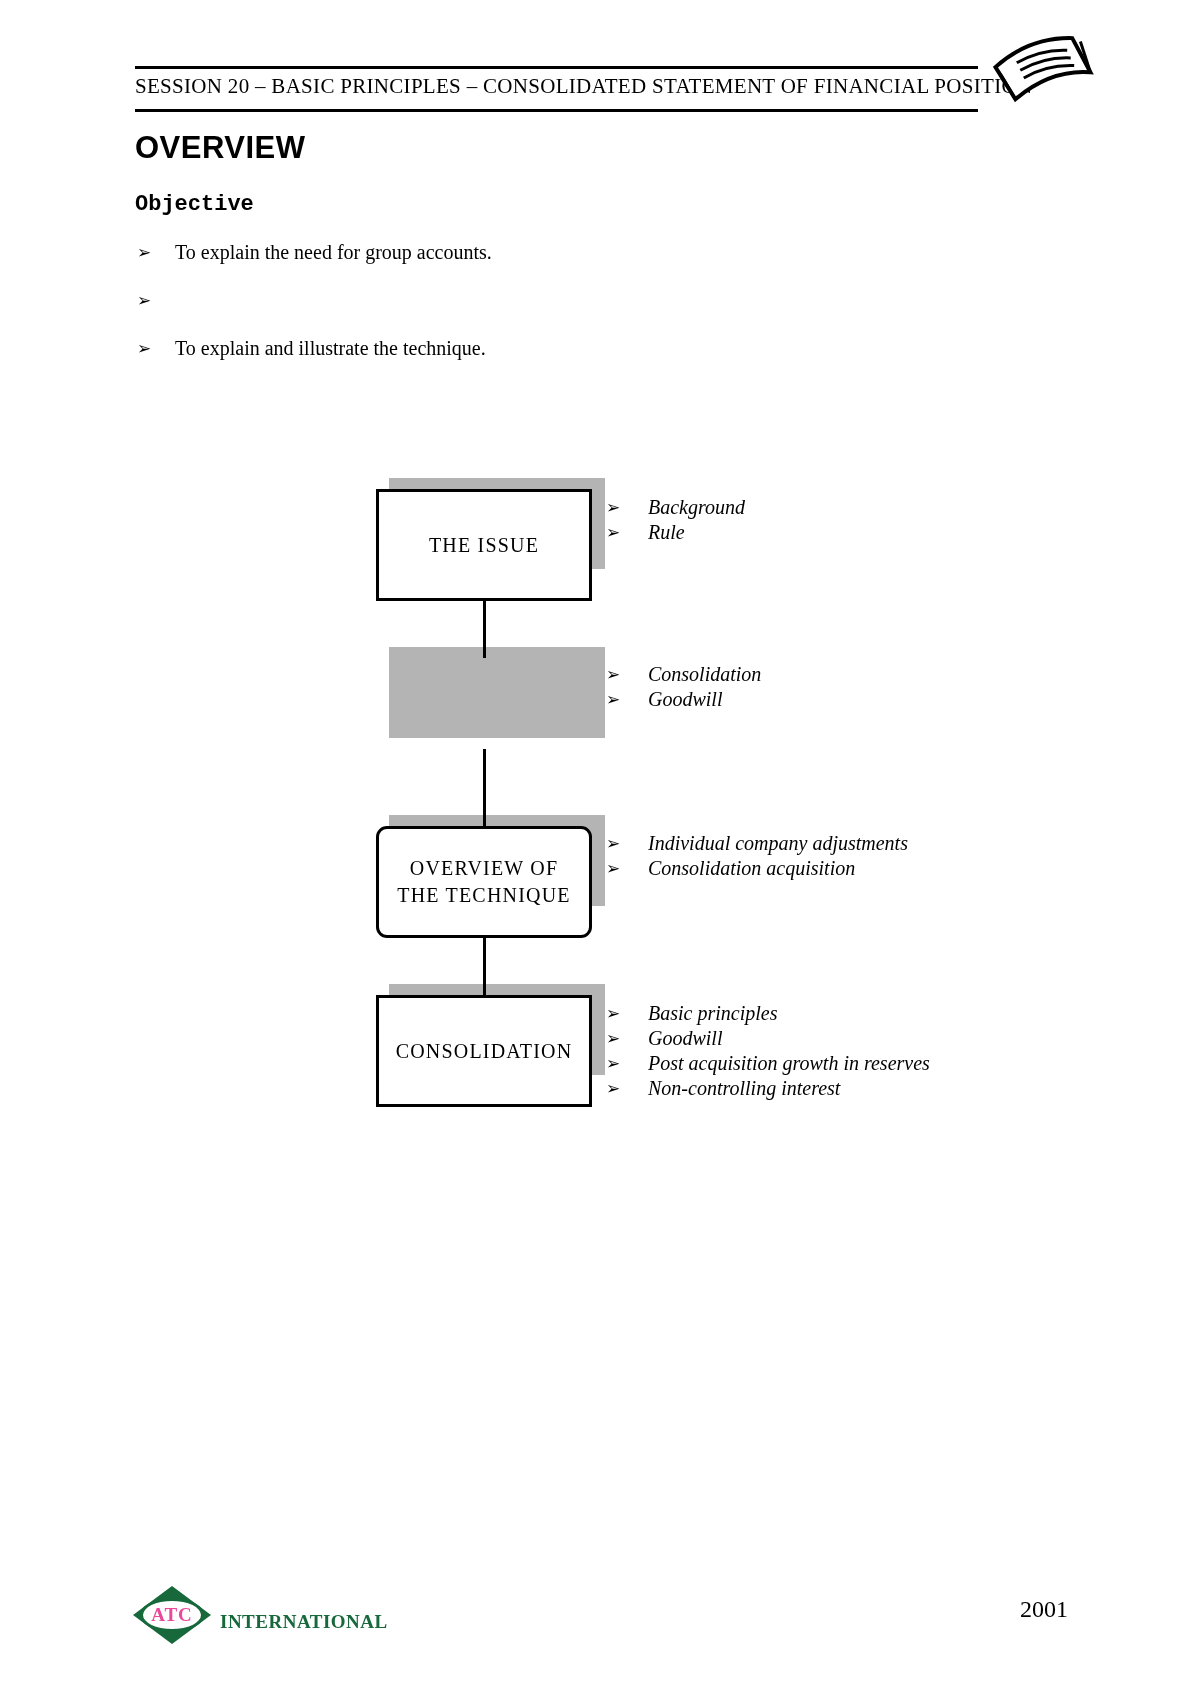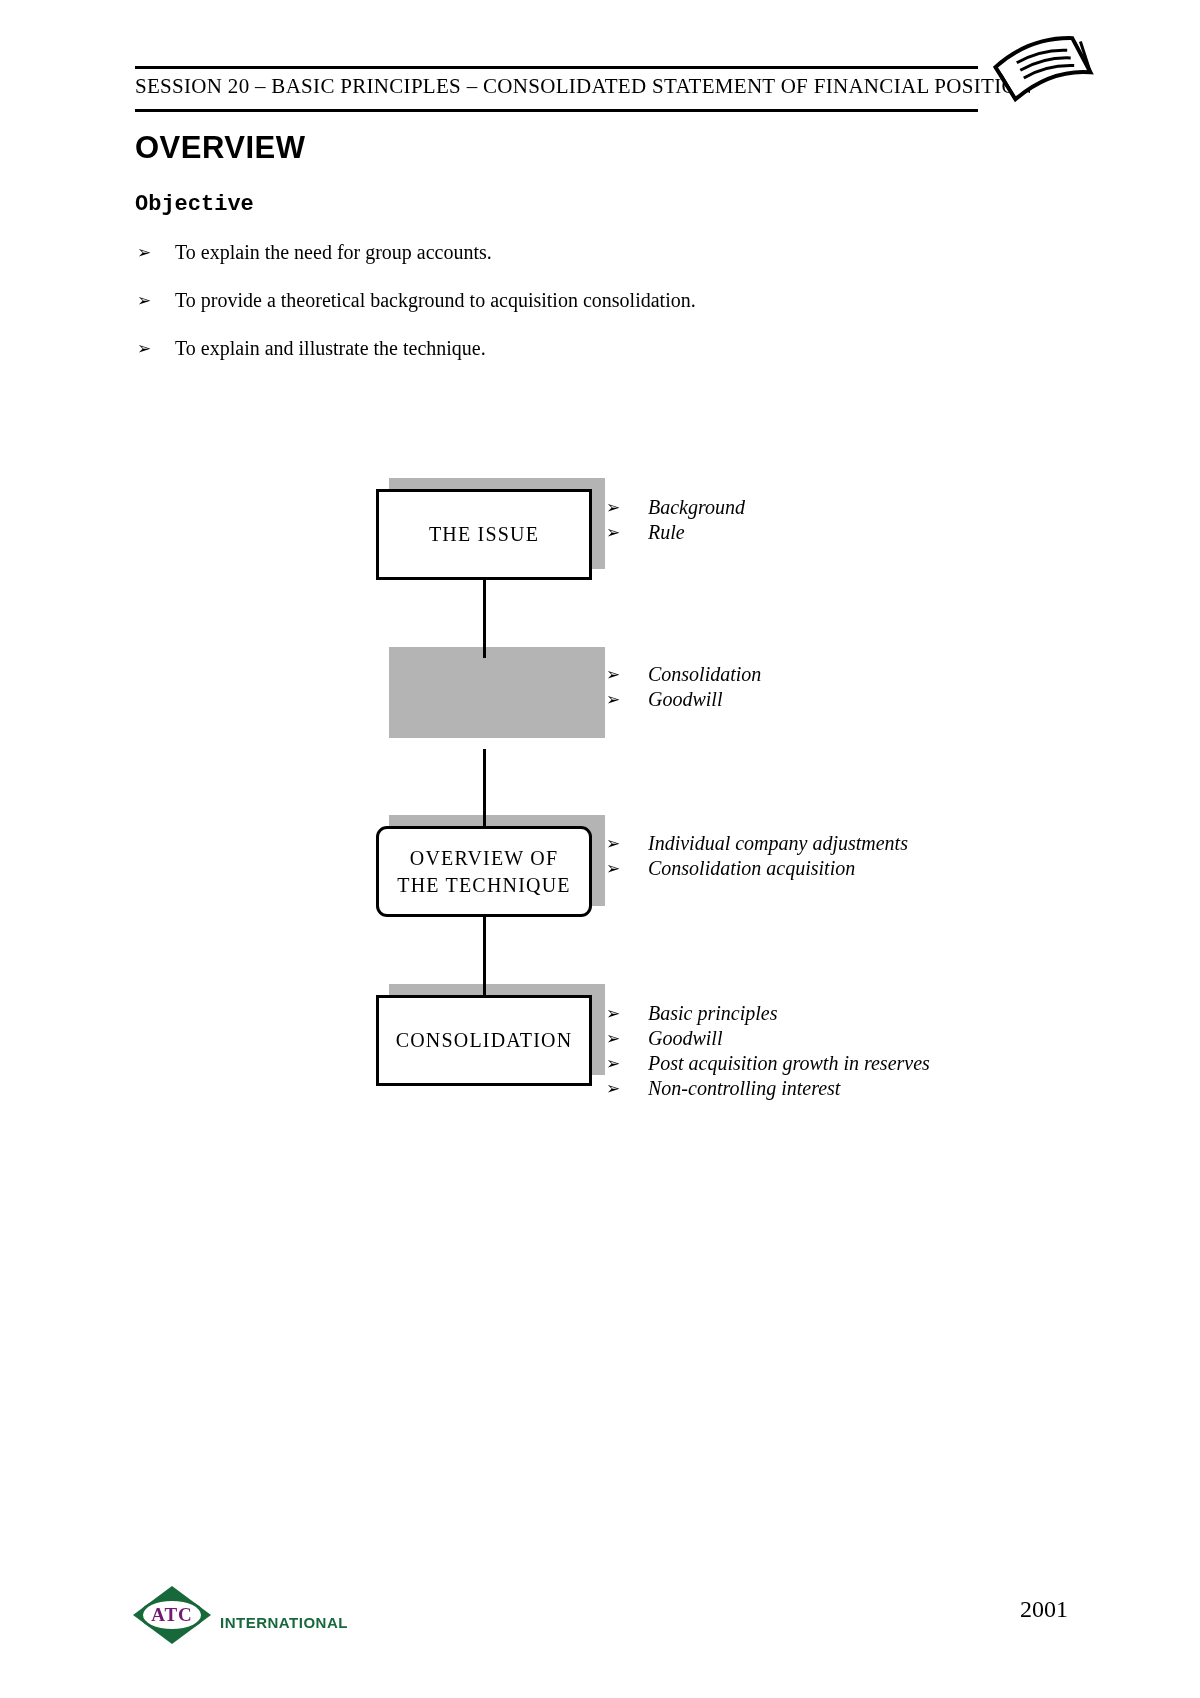--- a/index.html
+++ b/index.html
@@ -37,21 +37,21 @@
   
   .objectives { position:absolute; left:137px; top:242px; list-style:none; width:800px; }
   .objectives li { display:flex; margin-bottom:28px; font-size:20px; line-height:20px; }
   .bullet-glyph {
     font-family:"DejaVu Sans", sans-serif;
     font-size:17px; line-height:20px; flex:0 0 38px; color:#000;
   }
   
   .node-shadow { position:absolute; width:216px; height:91px; background:#b4b4b4; }
   .node-box {
-    position:absolute; width:216px; height:91px;
+    position:absolute; width:216px; height:112px;
     background:#fff; border:3px solid #000;
     display:flex; flex-direction:column; align-items:center; justify-content:center;
     text-align:center; font-size:20px; letter-spacing:1.2px; line-height:27px;
     z-index:2;
   }
   .connector { position:absolute; left:483px; width:3px; background:#000; z-index:1; }
   .points { position:absolute; left:606px; list-style:none; z-index:3; }
   .points li { display:flex; margin-bottom:5px; font-size:20px; line-height:20px; }
   .points .bullet-glyph { flex:0 0 42px; font-style:normal; }
   .points .point-text { font-style:italic; white-space:nowrap; }
@@ -63,26 +63,26 @@
     background:#17693c;
     clip-path:polygon(50% 0, 100% 50%, 50% 100%, 0 50%);
   }
   .logo-oval {
     position:absolute; left:7px; top:13px; width:64px; height:34px;
     background:#fff; border:3px solid #17693c; border-radius:50%;
     display:flex; align-items:center; justify-content:center;
   }
   .logo-oval span {
     font-family:"Liberation Serif", serif; font-weight:bold;
-    font-size:19px; letter-spacing:1px; color:#701a75;
+    font-size:19px; letter-spacing:1px; color:#ec4899;
   }
   .logo-sub {
     margin-left:9px; margin-top:14px;
-    font-family:Liberation Sans, sans-serif; font-weight:bold;
-    font-size:15px; letter-spacing:0.5px; color:#17693c;
+    font-family:Liberation Serif, serif; font-weight:bold;
+    font-size:19px; letter-spacing:0.5px; color:#17693c;
   }
   .year { position:absolute; right:132px; top:1596px; font-size:24px; }
 </style>
 </head>
 <body>
 
 <div class="page">
 
   <div class="rule rule-top"></div>
   <div class="header-title">SESSION 20 – BASIC PRINCIPLES – CONSOLIDATED STATEMENT OF FINANCIAL POSITION</div>
@@ -104,21 +104,20 @@
   <h1 class="page-title">OVERVIEW</h1>
   <h2 class="objective-heading">Objective</h2>
 
   <ul class="objectives">
     <li>
       <span class="bullet-glyph">➢</span>
       <span>To explain the need for group accounts.</span>
     </li>
     <li>
       <span class="bullet-glyph">➢</span>
-      <span>To provide a theoretical background to acquisition consolidation.</span>
     </li>
     <li>
       <span class="bullet-glyph">➢</span>
       <span>To explain and illustrate the technique.</span>
     </li>
   </ul>
 
   <div class="node-shadow" style="left:389px; top:478px;"></div>
   <div class="node-box" style="left:376px; top:489px;">
     <span>THE ISSUE</span>

